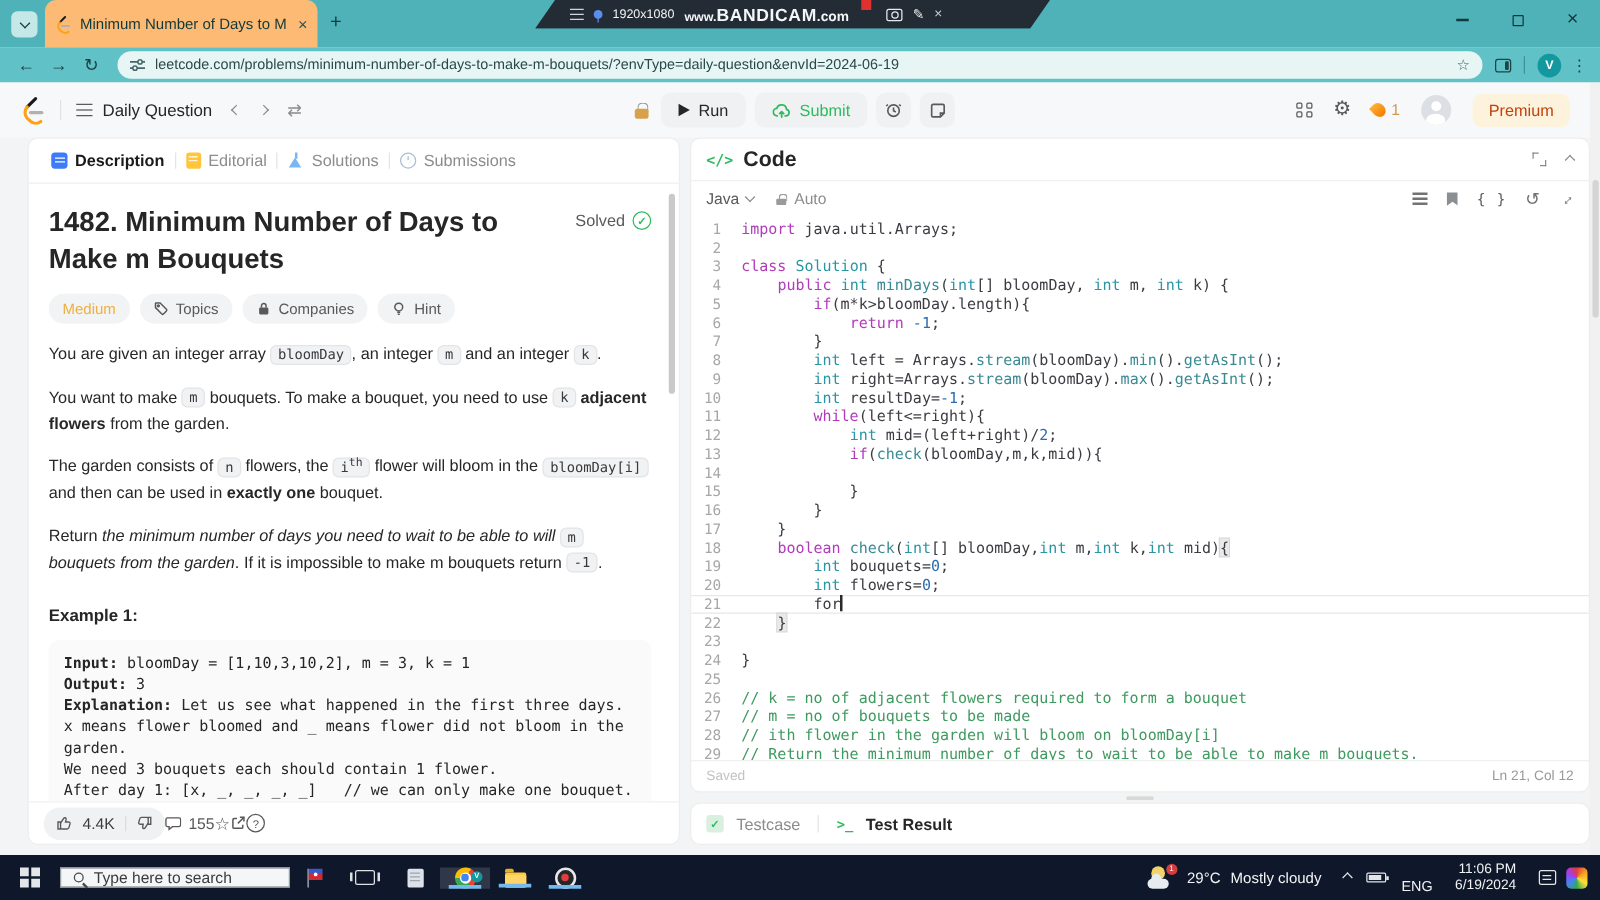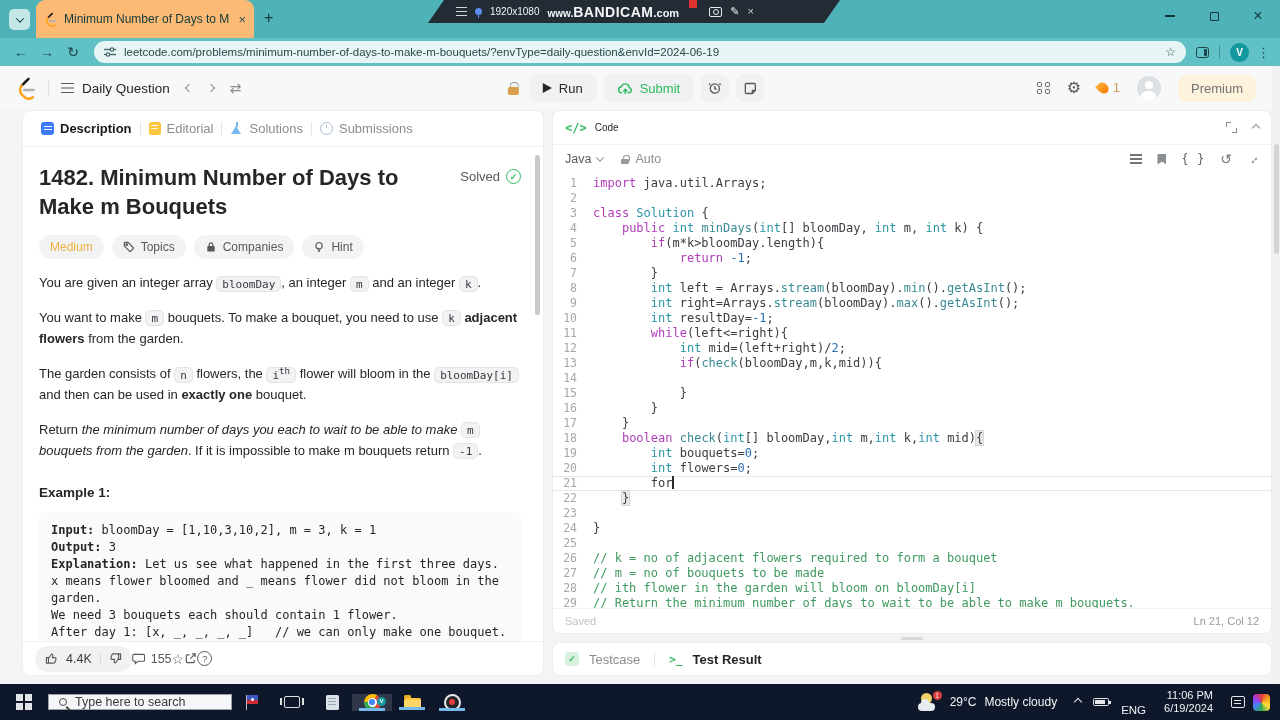--- a/index.html
+++ b/index.html
@@ -74,21 +74,21 @@
   .hdr-right { margin-left:auto; display:flex; align-items:center; gap:17px; }
   .gridic { display:grid; grid-template-columns:5px 5px; grid-template-rows:5px 5px; gap:2.5px; }
   .gridic span { border:1.5px solid #595959; border-radius:1.5px; }
   .gear { font-size:16px; color:#595959; line-height:1; }
   .streak { display:flex; align-items:center; gap:5px; }
   .flame { width:10px; height:12px; background:linear-gradient(#ffb03a,#f57c00); border-radius:0 50% 50% 50%; transform:rotate(-45deg); }
   .streak-n { font-size:12.5px; color:#cf9b51; }
   .avatar { width:24px; height:24px; border-radius:50%; background:#dcdfe3; position:relative; overflow:hidden; }
   .avatar::before { content:""; position:absolute; left:8px; top:4.5px; width:8px; height:8px; background:#fff; border-radius:50%; }
   .avatar::after { content:""; position:absolute; left:4.5px; top:14.5px; width:15px; height:9px; background:#fff; border-radius:50% 50% 0 0; }
-  .premium { background:#fdf3dc; color:#737373; font-size:13px; font-weight:500; border-radius:8px; padding:6px 13px; }
+  .premium { background:#fdf3dc; color:#c2410c; font-size:13px; font-weight:500; border-radius:8px; padding:6px 13px; }
 
   .workspace { flex:1; display:flex; gap:8px; padding:0 0 8px 22px; min-height:0; }
   .panel { background:#fff; border-radius:8px; border:1px solid #ededed; }
 
   
   .left-panel { width:522px; display:flex; flex-direction:column; min-height:0; position:relative; }
   .dtabs { height:36px; display:flex; align-items:center; padding:0 10px; border-bottom:1px solid #f0f0f0; flex:none; }
   .dtab { display:flex; align-items:center; gap:6px; padding:0 8px; font-size:13px; color:#8c8c8c; }
   .dtab.active { color:#1a1a1a; font-weight:600; }
   .dtab-div { width:1px; height:13px; background:#e5e5e5; }
@@ -123,21 +123,21 @@
   .lg-div { width:1px; height:12px; background:#dcdcdc; }
   .cmt-group { display:flex; align-items:center; gap:6px; font-size:12.5px; }
   .f-star { font-size:14px; color:#595959; }
   .qmark { width:15px; height:15px; border:1.4px solid #595959; border-radius:50%; font-size:9px; display:flex; align-items:center; justify-content:center; }
 
   
   .right-col { flex:1; display:flex; flex-direction:column; min-width:0; }
   .code-panel { flex:1; display:flex; flex-direction:column; min-height:0; }
   .code-hdr { height:34px; flex:none; display:flex; align-items:center; gap:8px; padding:0 12px; border-bottom:1px solid #f0f0f0; }
   .codetag { font-family:"DejaVu Sans Mono", monospace; font-size:12px; font-weight:700; color:#2cbb5d; }
-  .code-title { font-size:10px; font-weight:400; color:#262626; }
+  .code-title { font-size:17px; font-weight:700; color:#262626; }
   .code-hdr-right { margin-left:auto; display:flex; align-items:center; gap:16px; color:#8c8c8c; }
   .ic-full { width:11px; height:11px; position:relative; }
   .ic-full::before { content:""; position:absolute; left:0; top:0; width:4px; height:4px; border-left:1.5px solid #8c8c8c; border-top:1.5px solid #8c8c8c; }
   .ic-full::after { content:""; position:absolute; right:0; bottom:0; width:4px; height:4px; border-right:1.5px solid #8c8c8c; border-bottom:1.5px solid #8c8c8c; }
   .lang-row { height:28px; flex:none; display:flex; align-items:center; gap:6px; padding:0 12px; }
   .lang-label { font-size:12.5px; color:#595959; }
   .minilock { width:8px; height:9px; position:relative; margin-left:12px; }
   .minilock::before { content:""; position:absolute; left:1.5px; top:0; width:5px; height:5px; border:1.3px solid #9a9a9a; border-bottom:none; border-radius:3px 3px 0 0; }
   .minilock::after { content:""; position:absolute; left:0; top:4px; width:8px; height:5px; background:#9a9a9a; border-radius:1px; }
   .auto-label { font-size:12.5px; color:#8c8c8c; }
@@ -400,21 +400,21 @@
             <svg width="12" height="13" viewBox="0 0 13 14" fill="none" stroke="#595959" stroke-width="1.3">
               <circle cx="6.5" cy="5" r="3.4"></circle>
                 <path d="M5.2 9.5h2.6M5.6 11.2h1.8"></path>
             </svg>
             <span>Hint</span>
           </span>
         </div>
         <div class="para"><span class="dt-t">You are given an integer array </span><span class="dt-c">bloomDay</span><span class="dt-t">, an integer </span><span class="dt-c">m</span><span class="dt-t"> and an integer </span><span class="dt-c">k</span><span class="dt-t">.</span></div>
         <div class="para"><span class="dt-t">You want to make </span><span class="dt-c">m</span><span class="dt-t"> bouquets. To make a bouquet, you need to use </span><span class="dt-c">k</span><span class="dt-t"> </span><span class="dt-b">adjacent flowers</span><span class="dt-t"> from the garden.</span></div>
         <div class="para"><span class="dt-t">The garden consists of </span><span class="dt-c">n</span><span class="dt-t"> flowers, the </span><span class="dt-c">i<sup>th</sup></span><span class="dt-t"> flower will bloom in the </span><span class="dt-c">bloomDay[i]</span><span class="dt-t"> and then can be used in </span><span class="dt-b">exactly one</span><span class="dt-t"> bouquet.</span></div>
-        <div class="para"><span class="dt-t">Return </span><span class="dt-i">the minimum number of days you each to wait to be able to make </span><span class="dt-c">m</span><span class="dt-i"> bouquets from the garden</span><span class="dt-t">. If it is impossible to make m bouquets return </span><span class="dt-c">-1</span><span class="dt-t">.</span></div>
+        <div class="para"><span class="dt-t">Return </span><span class="dt-i">the minimum number of days you need to wait to be able to will </span><span class="dt-c">m</span><span class="dt-i"> bouquets from the garden</span><span class="dt-t">. If it is impossible to make m bouquets return </span><span class="dt-c">-1</span><span class="dt-t">.</span></div>
         <div class="ex-head">Example 1:</div>
         <div class="ex-block">
             <div class="ex-line"><span class="dt-b">Input:</span><span class="dt-t"> bloomDay = [1,10,3,10,2], m = 3, k = 1</span></div>
             <div class="ex-line"><span class="dt-b">Output:</span><span class="dt-t"> 3</span></div>
             <div class="ex-line"><span class="dt-b">Explanation:</span><span class="dt-t"> Let us see what happened in the first three days.</span></div>
             <div class="ex-line"><span class="dt-t">x means flower bloomed and _ means flower did not bloom in the garden.</span></div>
             <div class="ex-line"><span class="dt-t">We need 3 bouquets each should contain 1 flower.</span></div>
             <div class="ex-line"><span class="dt-t">After day 1: [x, _, _, _, _]   // we can only make one bouquet.</span></div>
           </div>
         <div class="dscroll"></div>

